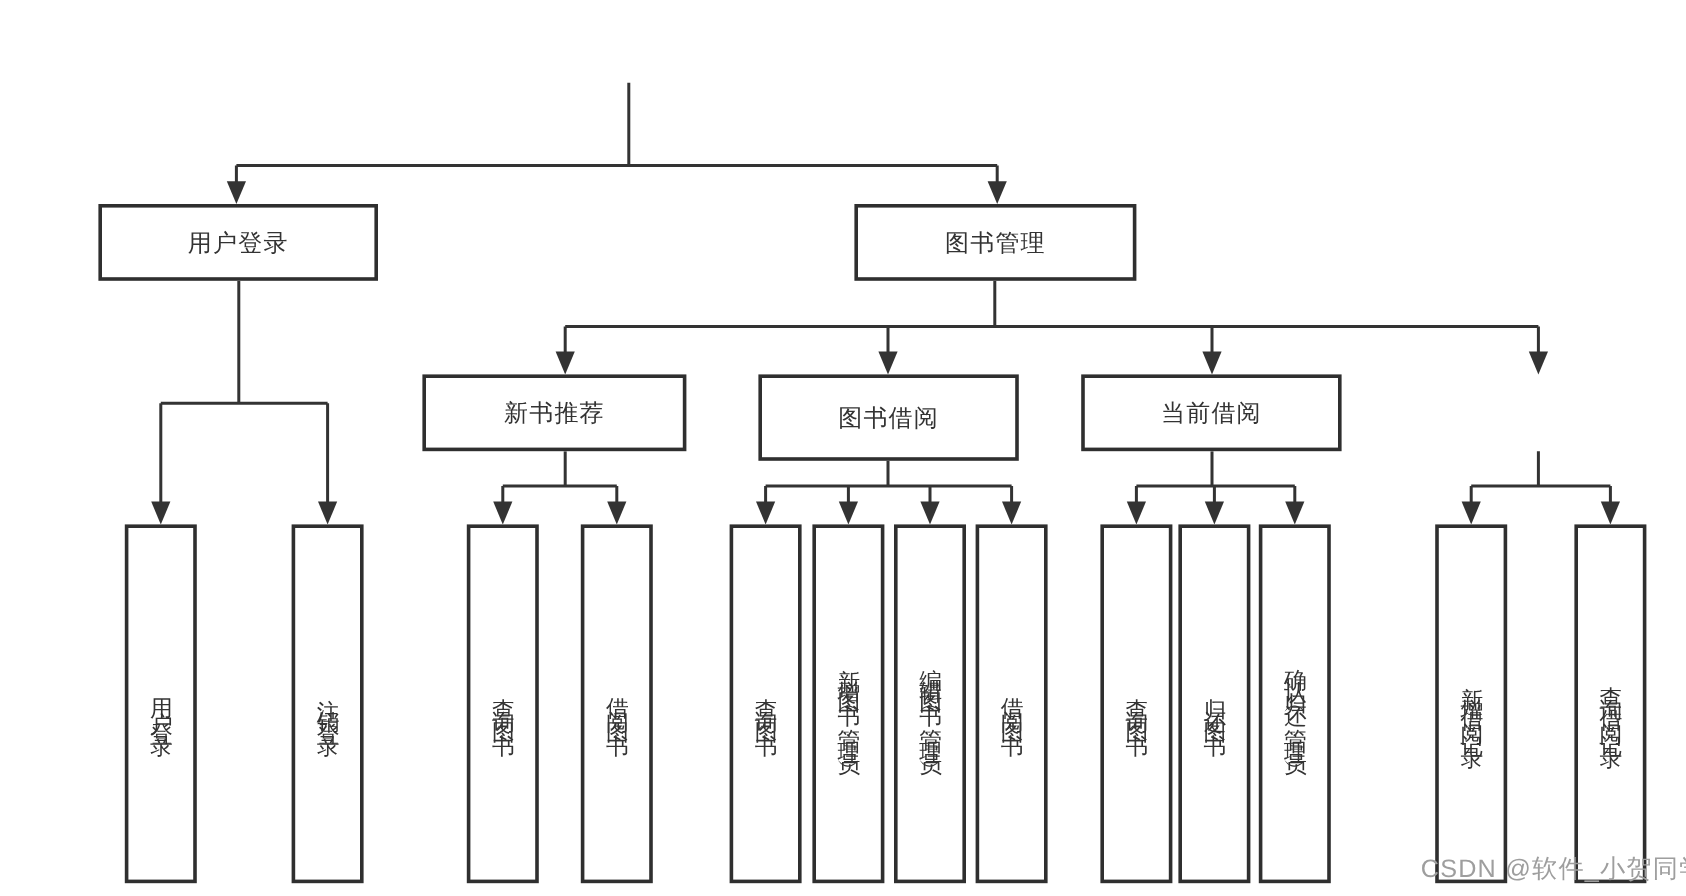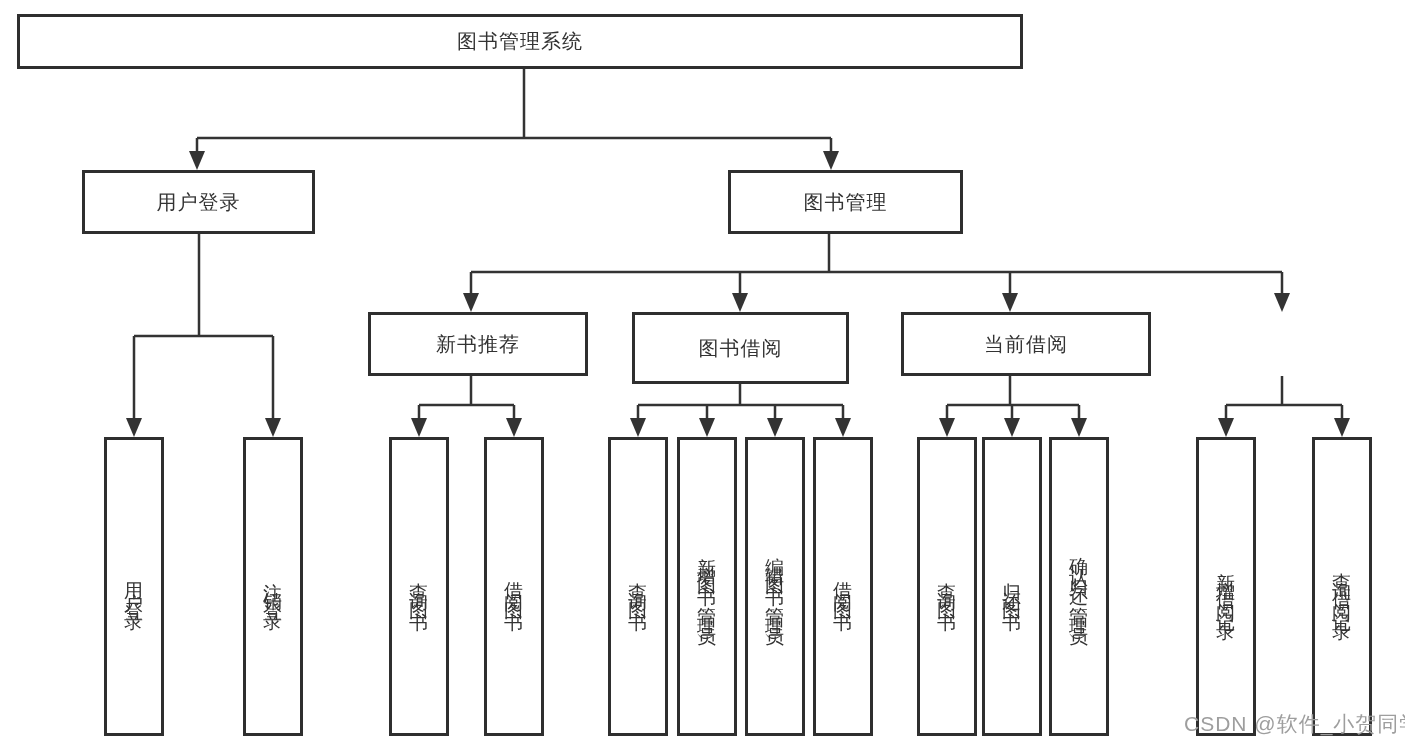--- a/index.html
+++ b/index.html
@@ -92,28 +92,27 @@
       <polygon points="775,437 767,418 783,418"></polygon>
       <polygon points="843,437 835,418 851,418"></polygon>
       <polygon points="947,437 939,418 955,418"></polygon>
       <polygon points="1012,437 1004,418 1020,418"></polygon>
       <polygon points="1079,437 1071,418 1087,418"></polygon>
       <polygon points="1226,437 1218,418 1234,418"></polygon>
       <polygon points="1342,437 1334,418 1350,418"></polygon>
     </g>
   </svg>
 
-  <div class="node" style="left:17px; top:14px; width:1006px; height:55px;">图书管理系统</div>
 
   <div class="node" style="left:82px; top:170px; width:233px; height:64px;">用户登录</div>
-  <div class="node" style="left:712px; top:170px; width:235px; height:64px;margin-left:16px;">图书管理</div>
+  <div class="node" style="left:712px; top:170px; width:235px; height:64px;">图书管理</div>
 
-  <div class="node" style="left:368px; top:312px; width:220px; height:64px;">新书推荐</div>
+  <div class="node" style="left:352px; top:312px; width:220px; height:64px;">新书推荐</div>
   <div class="node" style="left:632px; top:312px; width:217px; height:72px;">图书借阅</div>
-  <div class="node" style="left:901px; top:312px; width:250px; height:64px;">当前借阅</div>
+  <div class="node" style="left:901px; top:312px; width:217px; height:64px;">当前借阅</div>
 
   <div class="leaf" style="left:104px;">用户登录</div>
   <div class="leaf" style="left:243px;">注销登录</div>
 
   <div class="leaf" style="left:389px;">查询图书</div>
   <div class="leaf" style="left:484px;">借阅图书</div>
 
   <div class="leaf" style="left:608px;">查询图书</div>
   <div class="leaf" style="left:677px;">新增图书（管理员）</div>
   <div class="leaf" style="left:745px;">编辑图书（管理员）</div>

